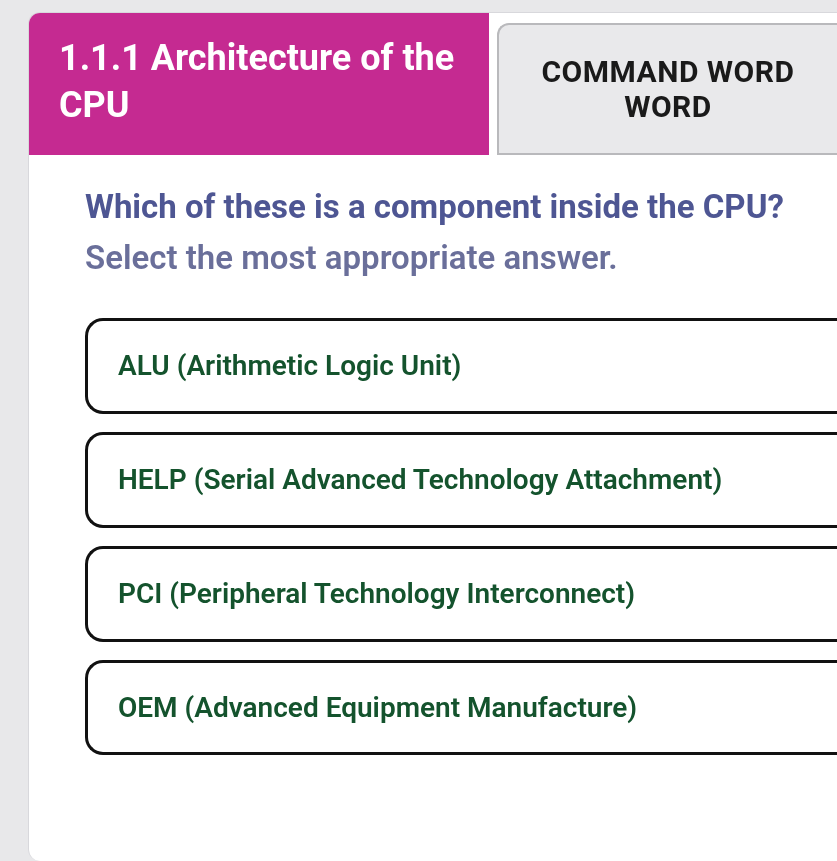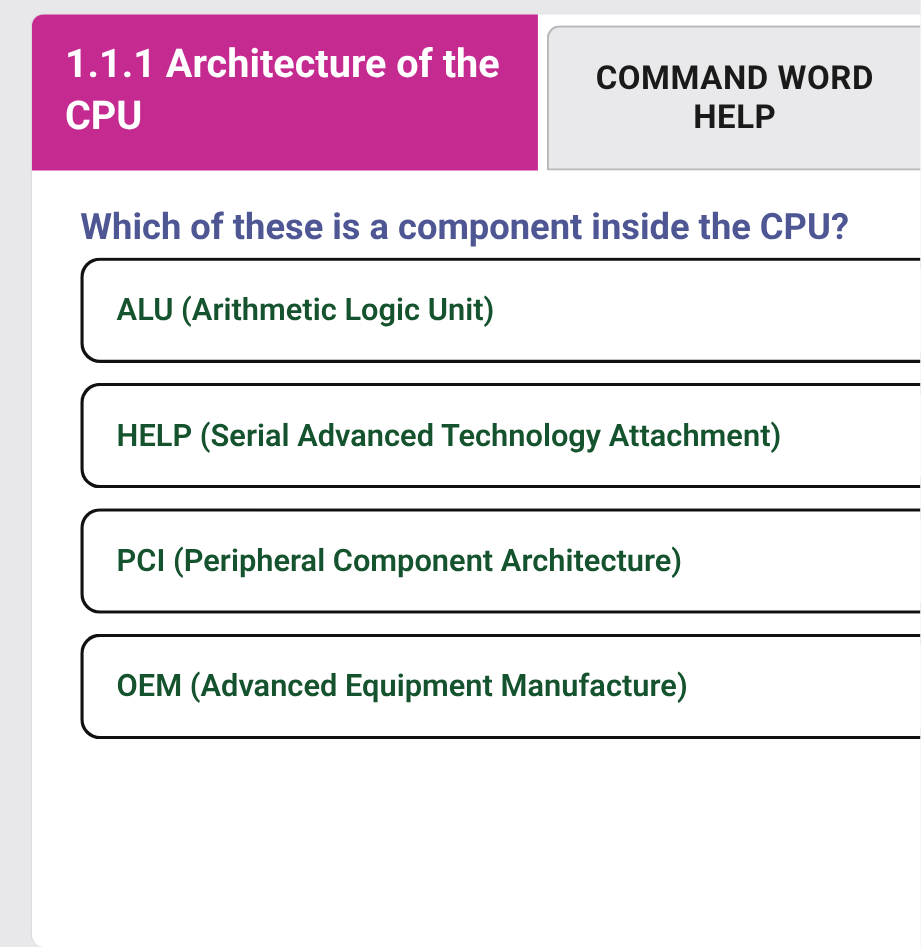--- a/index.html
+++ b/index.html
@@ -54,21 +54,21 @@
       letter-spacing: 0.5px;
       text-align: center;
       padding: 0 10px;
       cursor: pointer;
       margin-top: 10px;
     }
     .help-line1, .help-line2 {
       white-space: nowrap;
     }
     .body-area {
-      padding: 28px 0 0 44px;
+      padding: 28px 0 0 56px;
     }
     .question-text {
       color: #4e5693;
       font-size: 33px;
       font-weight: 700;
       line-height: 1.45;
       margin-bottom: 4px;
     }
     .instruction-text {
       color: #6a6f9a;
@@ -96,25 +96,26 @@
     }
   </style>
 </head>
 <body>
 
 <div class="card">
   <div class="header-row">
     <div class="title-bar">1.1.1 Architecture of the CPU</div>
     <div class="help-button">
       <span class="help-line1">COMMAND WORD</span>
-      <span class="help-line2">HELP</span>
+      <span class="help-line2">WORD</span>
     </div>
   </div>
   <div class="body-area">
     <div class="question-text">Which of these is a component inside the CPU?</div>
+    <div class="instruction-text">Select the most appropriate answer.</div>
     <div class="options">
       <div class="option">ALU (Arithmetic Logic Unit)</div>
       <div class="option">HELP (Serial Advanced Technology Attachment)</div>
-      <div class="option">PCI (Peripheral Component Architecture)</div>
+      <div class="option">PCI (Peripheral Technology Interconnect)</div>
       <div class="option">OEM (Advanced Equipment Manufacture)</div>
     </div>
   </div>
 </div>
 
 </body></html>

